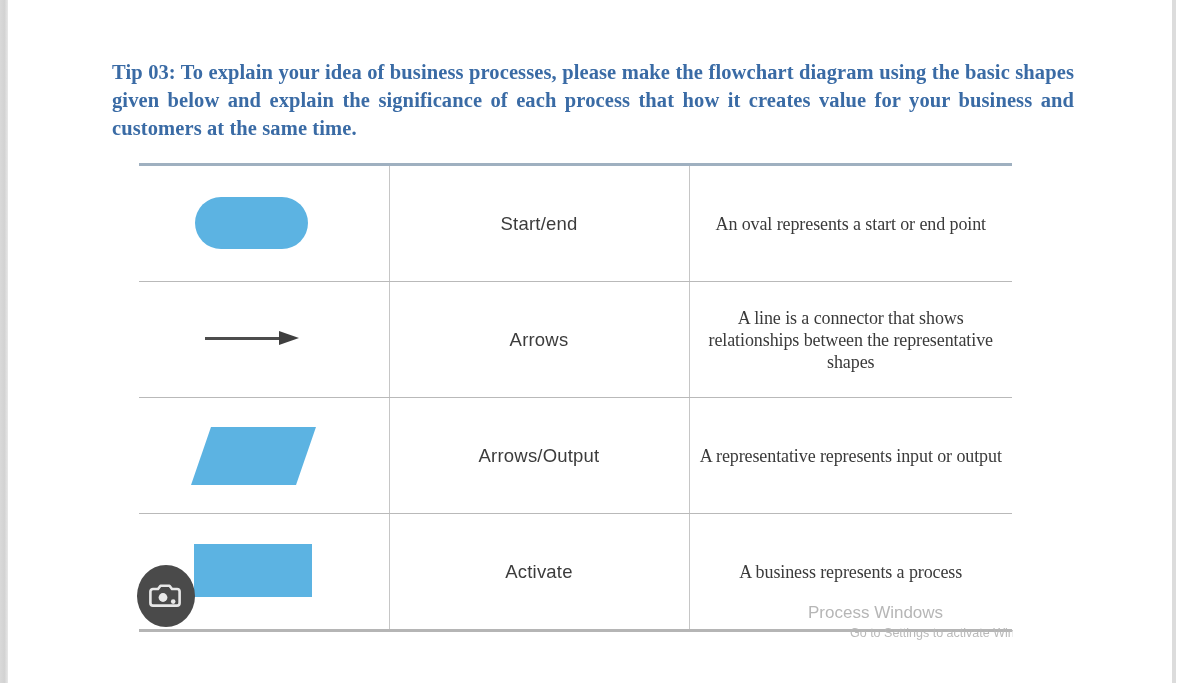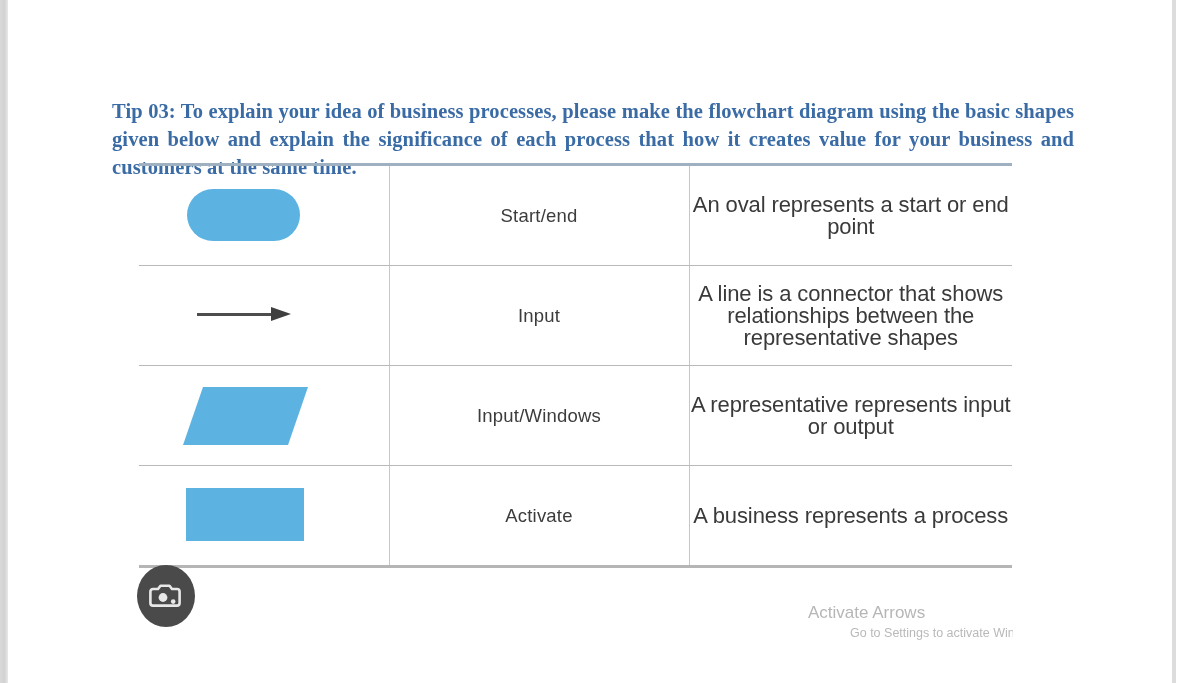--- a/index.html
+++ b/index.html
@@ -57,58 +57,57 @@
     top: 58px;
     width: 962px;
     font-family: "Liberation Serif", serif;
     font-weight: bold;
     font-size: 20.5px;
     line-height: 28px;
     color: #3a6ba5;
     text-align: justify;
     text-justify: inter-word;
     letter-spacing: 0.1px;
-    margin-top: 39px;
   }
 
   
   .shapes-table {
     position: absolute;
     left: 131px;
     top: 163px;
     width: 873px;
     border-collapse: collapse;
     table-layout: fixed;
   }
   .shapes-table tr { height: 99px; }
   .shapes-table td {
     border-left: 1px solid #c6c6c6;
     border-bottom: 1px solid #b9b9b9;
     vertical-align: middle;
-    padding: 0;
+    padding: 8px;
   }
   .shapes-table tr:first-child td { border-top: 3px solid #9fb0c0; }
   .shapes-table tr:last-child td { border-bottom: 3px solid #b5b5b5; }
   .shapes-table td.col-shape { border-left: none; width: 250px; }
   .shapes-table td.col-name  { width: 300px; }
   .shapes-table td.col-desc  { width: 323px; border-right: none; }
 
   .cell-name {
     text-align: center;
     font-size: 18.5px;
     color: #3c3c3c;
     font-family: "Liberation Sans", sans-serif;
     letter-spacing: 0.2px;
   }
   .cell-desc {
     text-align: center;
-    font-size: 22px;
+    font-size: 18px;
     line-height: 22px;
     color: #3a3a3a;
-    font-family: Liberation Sans, sans-serif;
+    font-family: Liberation Serif, serif;
     padding: 0 14px;
     letter-spacing: -0.1px;
   }
 
   
   .shape-holder {
     position: relative;
     width: 100%;
     height: 99px;
   }
@@ -226,31 +225,31 @@
 
       <tr>
         <td class="col-shape">
           <div class="shape-holder">
             <div class="shape-arrow">
               <div class="arrow-line"></div>
               <div class="arrow-head"></div>
             </div>
           </div>
         </td>
-        <td class="col-name cell-name">Input</td>
+        <td class="col-name cell-name">Arrows</td>
         <td class="col-desc cell-desc">A line is a connector that shows relationships between the representative shapes</td>
       </tr>
 
       <tr>
         <td class="col-shape">
           <div class="shape-holder">
             <div class="shape-parallelogram"></div>
           </div>
         </td>
-        <td class="col-name cell-name">Input/Windows</td>
+        <td class="col-name cell-name">Arrows/Output</td>
         <td class="col-desc cell-desc">A representative represents input or output</td>
       </tr>
 
       <tr>
         <td class="col-shape">
           <div class="shape-holder">
             <div class="shape-rectangle"></div>
           </div>
         </td>
         <td class="col-name cell-name">Activate</td>
@@ -263,21 +262,21 @@
 
   <div class="camera-badge">
     <svg width="34" height="30" viewBox="0 0 34 30" aria-hidden="true">
       <path d="M4 8 h5 l2.5 -3.2 h9 L23 8 h5 a2.6 2.6 0 0 1 2.6 2.6 v11.4 a2.6 2.6 0 0 1 -2.6 2.6 H4 a2.6 2.6 0 0 1 -2.6 -2.6 V10.6 A2.6 2.6 0 0 1 4 8 Z" fill="none" stroke="#e8e8e8" stroke-width="2.6" stroke-linejoin="round"></path>
       <circle cx="14" cy="16.5" r="4.4" fill="#e8e8e8"></circle>
       <circle cx="24.2" cy="20.6" r="2.3" fill="#e8e8e8"></circle>
     </svg>
   </div>
 
   <div class="activation-watermark">
-    <div class="activation-title">Activate Arrows</div>
+    <div class="activation-title">Process Windows</div>
     <div class="activation-sub">Go to Settings to activate Windows</div>
   </div>
 
 </div>
 
 <div class="edge-strip-left"></div>
 <div class="edge-strip-right-gap"></div>
 <div class="scrollbar-track">
   
 </div>

